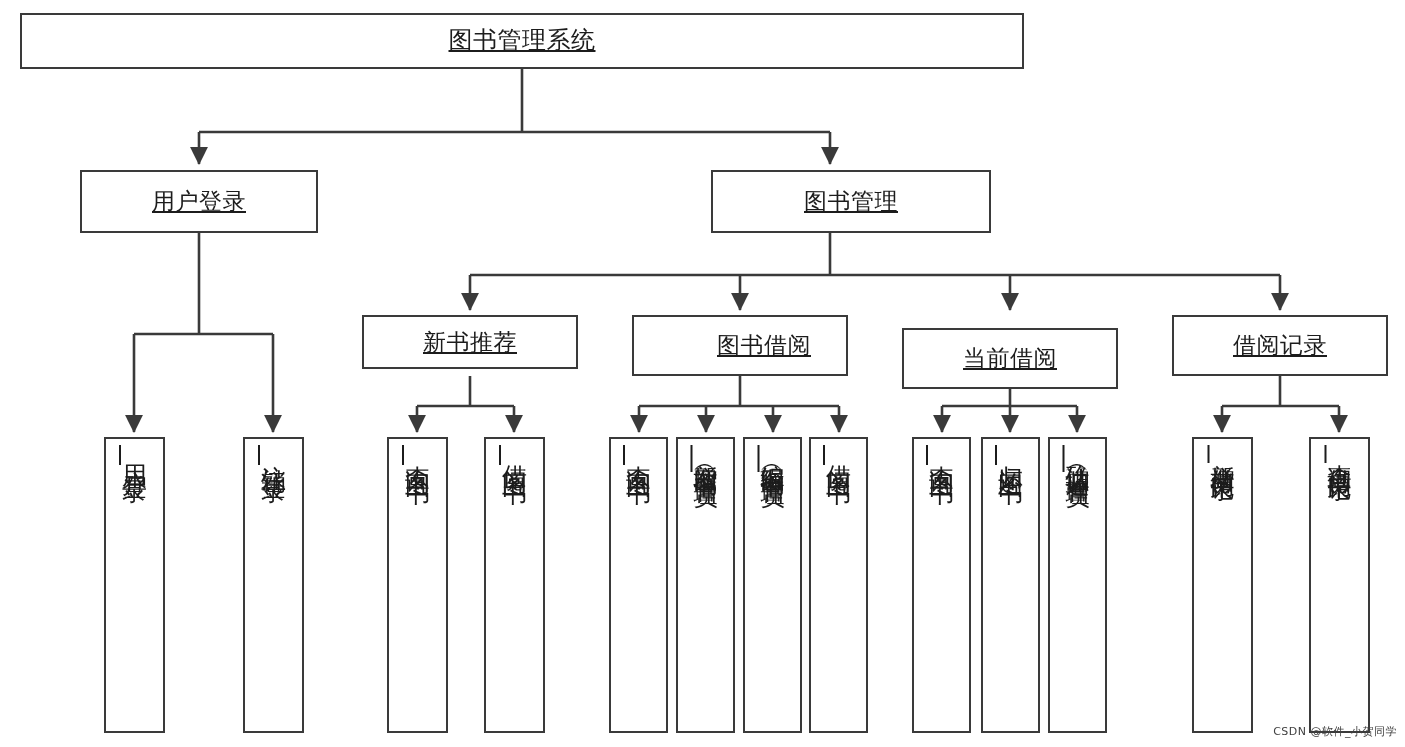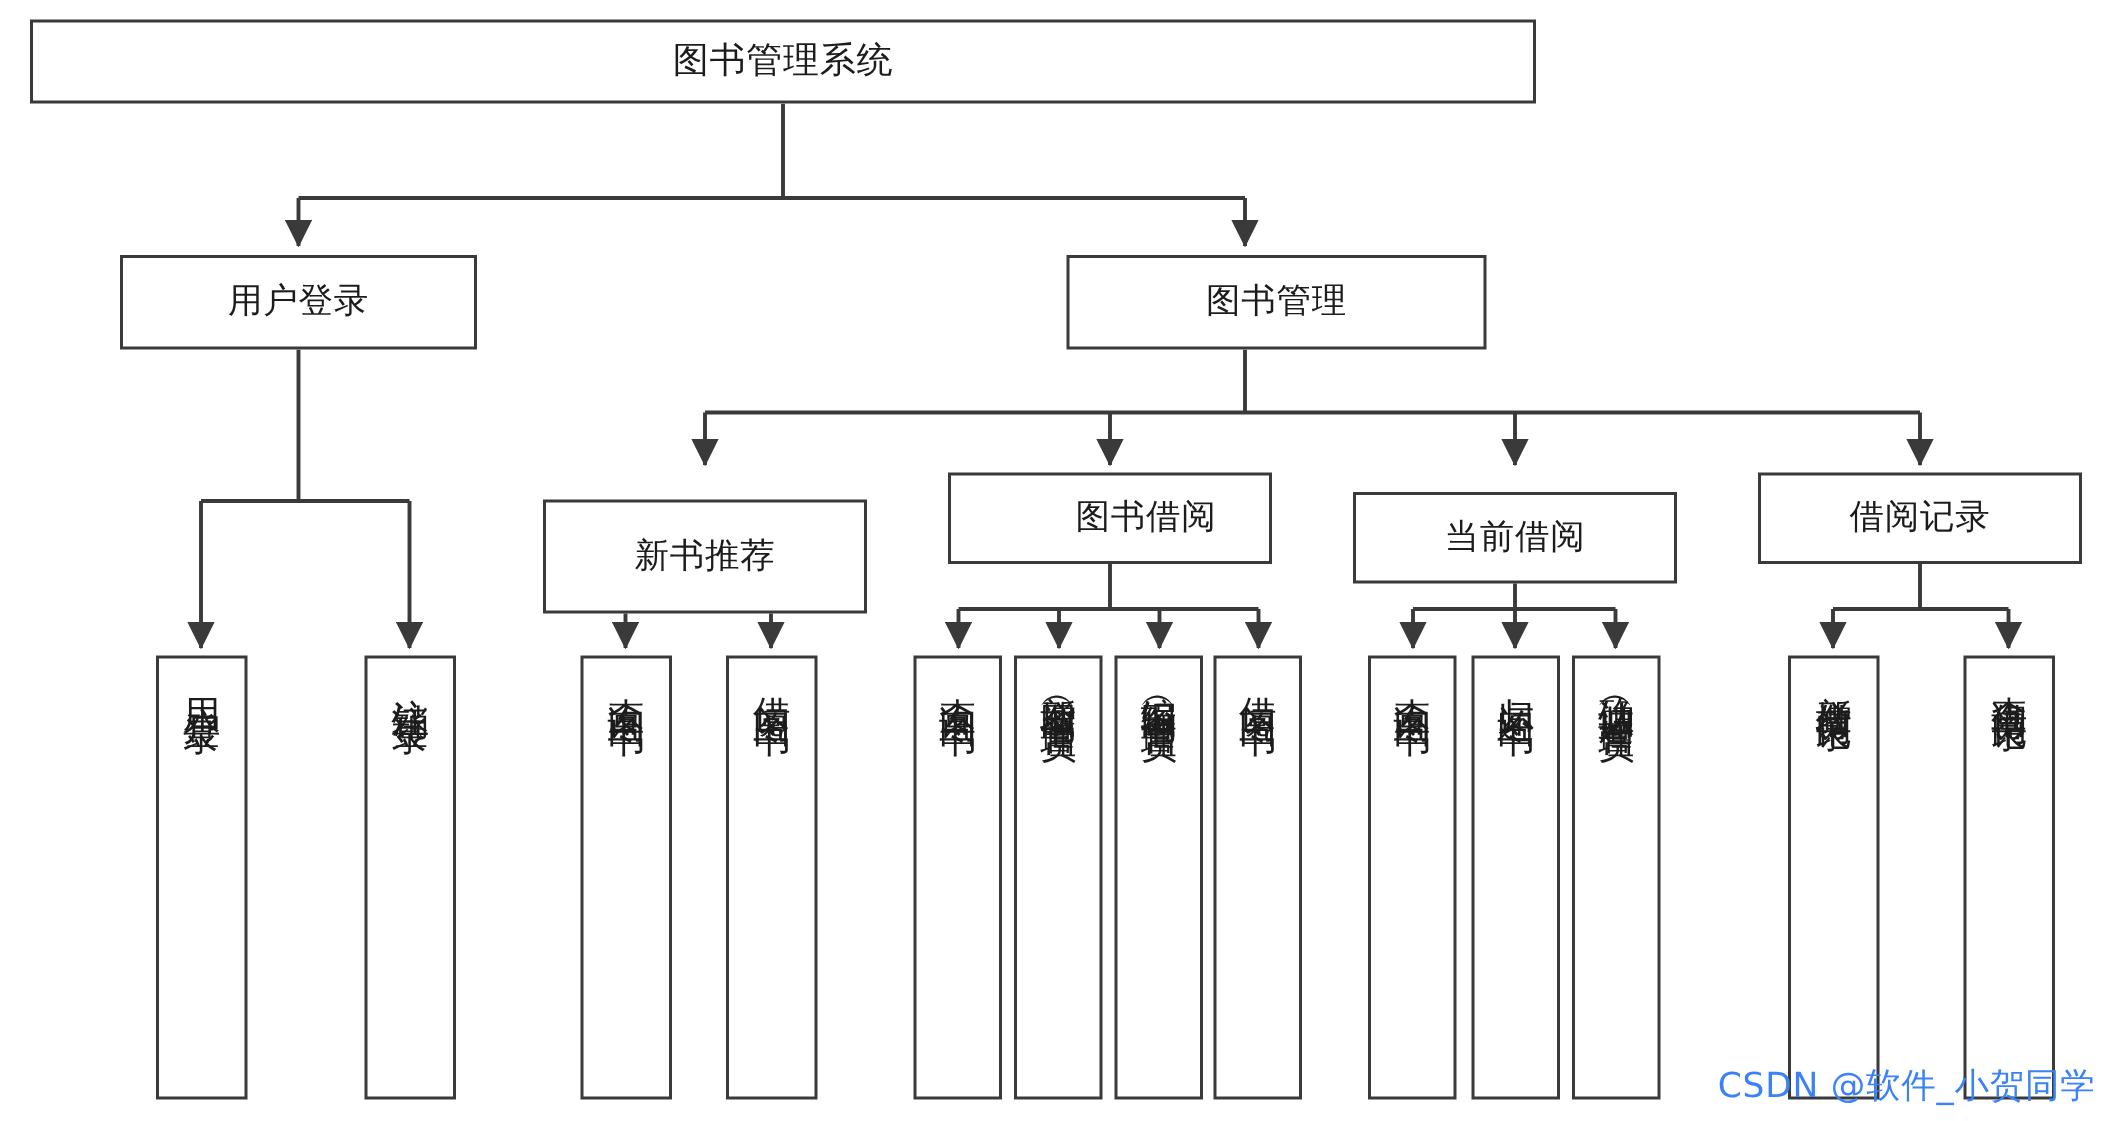--- a/index.html
+++ b/index.html
@@ -27,20 +27,21 @@
   }
   .node {
     position: absolute;
     box-sizing: border-box;
     background: #ffffff;
     border: 2px solid #3a3a3a;
     display: flex;
     align-items: center;
     justify-content: center;
     color: #1c1c1c;
+    text-decoration: underline;
   }
   .node .label {
     display: block;
     text-align: center;
     line-height: 1.05;
   }
   
   .node.horiz .label {
     font-size: 23px;
     letter-spacing: 0.5px;
@@ -64,22 +65,22 @@
     white-space: nowrap;
   }
   .node.vert.tall .label {
     font-size: 24px;
     letter-spacing: 3px;
   }
   #watermark {
     position: absolute;
     right: 8px;
     bottom: 8px;
-    font-size: 23px;
-    color: #3b82f6;
+    font-size: 11px;
+    color: #404040;
     white-space: nowrap;
     letter-spacing: 0.5px;
   }
 </style>
 </head>
 <body>
 
 <div id="canvas">
 
   <svg id="edges" viewBox="0 0 1405 747" xmlns="http://www.w3.org/2000/svg">
@@ -136,21 +137,21 @@
     <span class="label">图书管理系统</span>
   </div>
 
   <div class="node horiz" style="left:80px; top:170px; width:238px; height:63px;">
     <span class="label">用户登录</span>
   </div>
   <div class="node horiz" style="left:711px; top:170px; width:280px; height:63px;">
     <span class="label">图书管理</span>
   </div>
 
-  <div class="node horiz" style="left:362px; top:315px; width:216px; height:76px;margin-top:18px;">
+  <div class="node horiz" style="left:362px; top:315px; width:216px; height:54px;">
     <span class="label">新书推荐</span>
   </div>
   <div class="node horiz" style="left:632px; top:315px; width:216px; height:61px;padding-left:48px;">
     <span class="label">图书借阅</span>
   </div>
   <div class="node horiz" style="left:902px; top:315px; width:216px; height:61px;margin-top:13px;">
     <span class="label">当前借阅</span>
   </div>
   <div class="node horiz" style="left:1172px; top:315px; width:216px; height:61px;">
     <span class="label">借阅记录</span>

